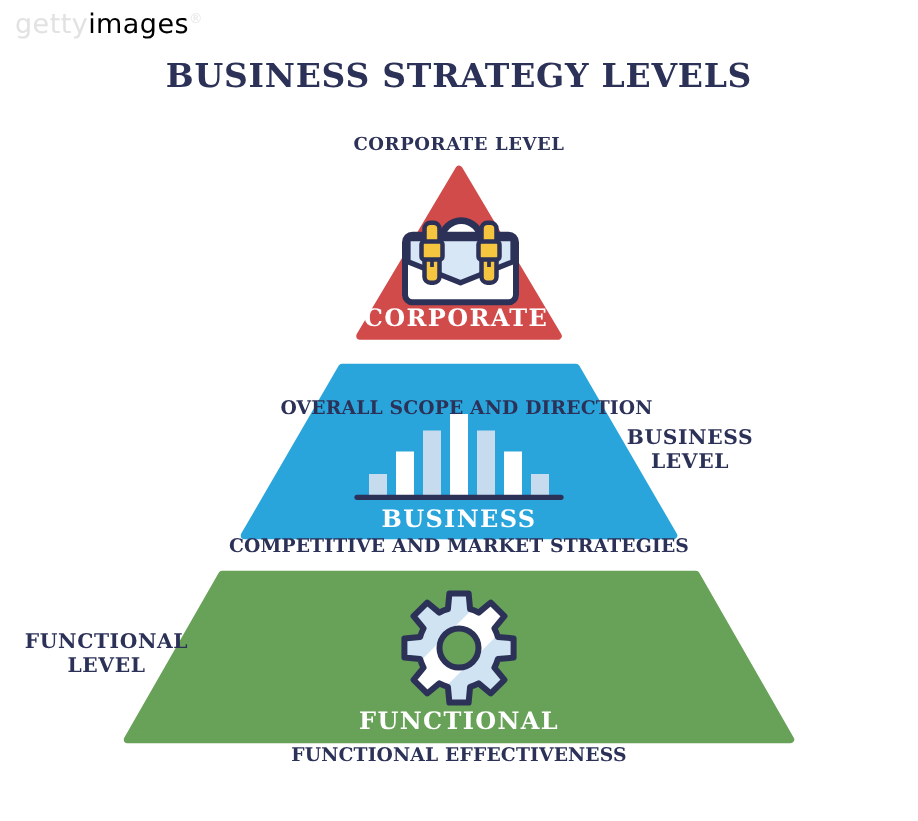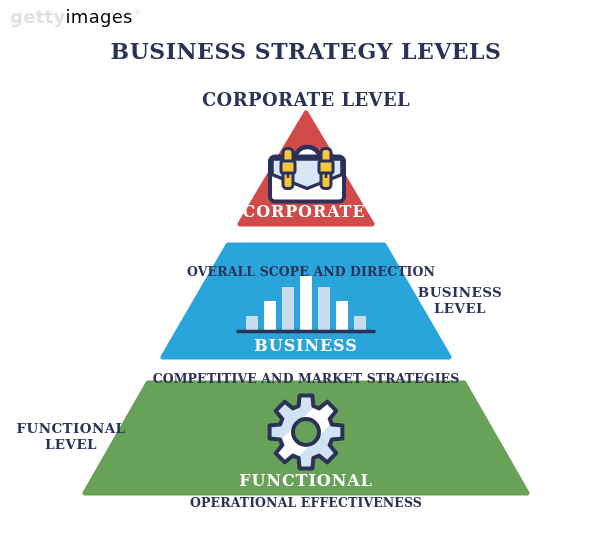--- a/index.html
+++ b/index.html
@@ -6,41 +6,41 @@
   .stage {
     position:relative; width:612px; height:547px; background:#ffffff;
     font-family:"DejaVu Serif", serif; overflow:hidden;
   }
   .svg-layer { position:absolute; left:0; top:0; }
   .txt {
     position:absolute; color:#2c3158; font-weight:bold; text-align:center;
     transform:translateX(-50%); white-space:nowrap;
   }
   .title    { left:306px; top:38px;  font-size:22px; letter-spacing:0.5px; }
-  .heading  { font-size:18px; letter-spacing:0.4px; }
+  .heading  { font-size:12px; letter-spacing:0.4px; }
   .heading-side { font-size:13.5px; line-height:16px; letter-spacing:0.4px; }
   .label-white  { color:#ffffff; font-size:16px; letter-spacing:0.9px; }
   .subtitle     { font-size:12.5px; letter-spacing:0.1px; }
 
   .pos-corporate-heading  { left:306px; top:89px;  }
   .pos-corporate-label    { left:304px; top:202px; }
   .pos-corporate-subtitle { left:311px; top:224px;margin-top:40px; }
   .pos-business-heading   { left:460px; top:284px; }
   .pos-business-label     { left:306px; top:336px; }
-  .pos-business-subtitle  { left:306px; top:371px; }
+  .pos-business-subtitle  { left:306px; top:356px; }
   .pos-functional-heading { left:71px;  top:420px; }
   .pos-functional-label   { left:306px; top:471px; }
   .pos-functional-subtitle{ left:306px; top:495px; }
 
   .watermark {
     position:absolute; left:10px; top:6px;
     font-family:"DejaVu Sans", sans-serif; font-size:18px;
     color:#e2e2e2; letter-spacing:0.3px;
   }
-  .wm-bold  { font-weight:bold; }
+  .wm-bold  { font-weight:normal; }
   .wm-light { font-weight:normal; color:#000000; }
   .wm-reg   { font-size:9px; vertical-align:super; color:#e7e7e7; }
 </style>
 </head>
 <body>
 
 <div class="stage">
 
   <svg class="svg-layer" width="612" height="547" viewBox="0 0 612 547">
     <defs>
@@ -108,15 +108,15 @@
     <div>LEVEL</div>
   </div>
   <div class="txt label-white pos-business-label">BUSINESS</div>
   <div class="txt subtitle pos-business-subtitle">COMPETITIVE AND MARKET STRATEGIES</div>
 
   <div class="txt heading-side pos-functional-heading">
     <div>FUNCTIONAL</div>
     <div>LEVEL</div>
   </div>
   <div class="txt label-white pos-functional-label">FUNCTIONAL</div>
-  <div class="txt subtitle pos-functional-subtitle">OPERATIONAL EFFECTIVENESS</div>
+  <div class="txt subtitle pos-functional-subtitle">FUNCTIONAL EFFECTIVENESS</div>
 
 </div>
 
 </body></html>

